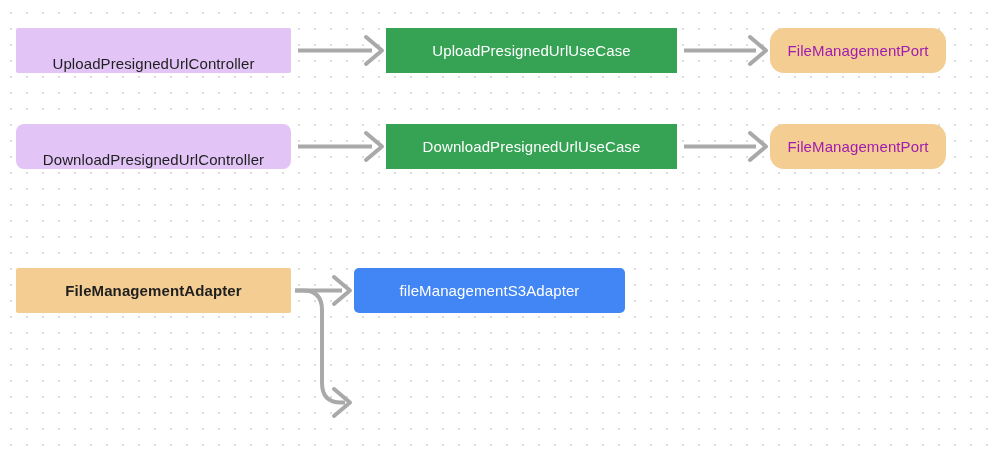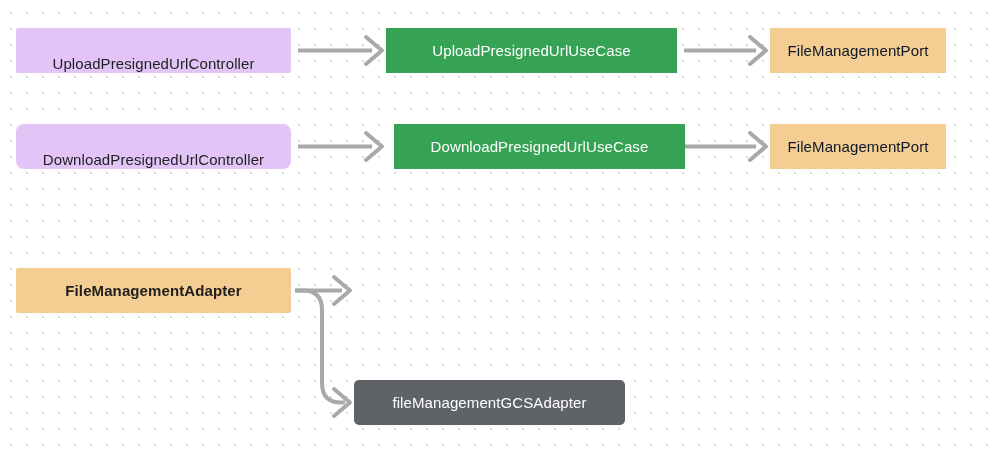--- a/index.html
+++ b/index.html
@@ -44,22 +44,22 @@
     border-radius: 2px;
     align-items: flex-end;
   }
   .node-usecase {
     background-color: #35a353;
     color: #ffffff;
     border-radius: 0;
   }
   .node-port {
     background-color: #f3cd92;
-    color: #0f172a;
-    border-radius: 0;
+    color: #a21caf;
+    border-radius: 14px;
   }
   .node-adapter {
     background-color: #f3cd92;
     color: #1f1f1f;
     border-radius: 2px;
     font-weight: bold;
   }
   .node-s3 {
     background-color: #4285f4;
     color: #ffffff;
@@ -127,30 +127,30 @@
   </div>
 
   <div class="node node-port" style="left:770px; top:28px; width:176px; height:45px;">
     <span>FileManagementPort</span>
   </div>
 
   <div class="node node-controller" style="left:16px; top:124px; width:275px; height:45px;border-radius:8px;">
     <span>DownloadPresignedUrlController</span>
   </div>
 
-  <div class="node node-usecase" style="left:386px; top:124px; width:291px; height:45px;margin-left:8px;">
+  <div class="node node-usecase" style="left:386px; top:124px; width:291px; height:45px;">
     <span>DownloadPresignedUrlUseCase</span>
   </div>
 
   <div class="node node-port" style="left:770px; top:124px; width:176px; height:45px;">
     <span>FileManagementPort</span>
   </div>
 
   <div class="node node-adapter" style="left:16px; top:268px; width:275px; height:45px;">
     <span>FileManagementAdapter</span>
   </div>
 
+  <div class="node node-s3" style="left:354px; top:268px; width:271px; height:45px;">
+    <span>fileManagementS3Adapter</span>
+  </div>
 
-  <div class="node node-gcs" style="left:354px; top:380px; width:271px; height:45px;">
-    <span>fileManagementGCSAdapter</span>
-  </div>
 
 </div>
 
 </body></html>

